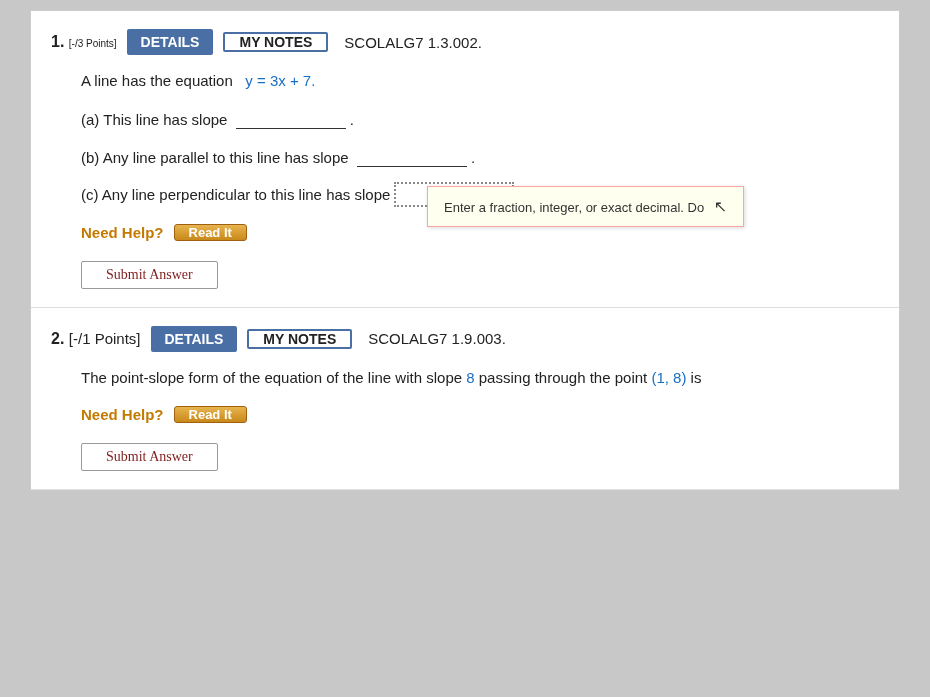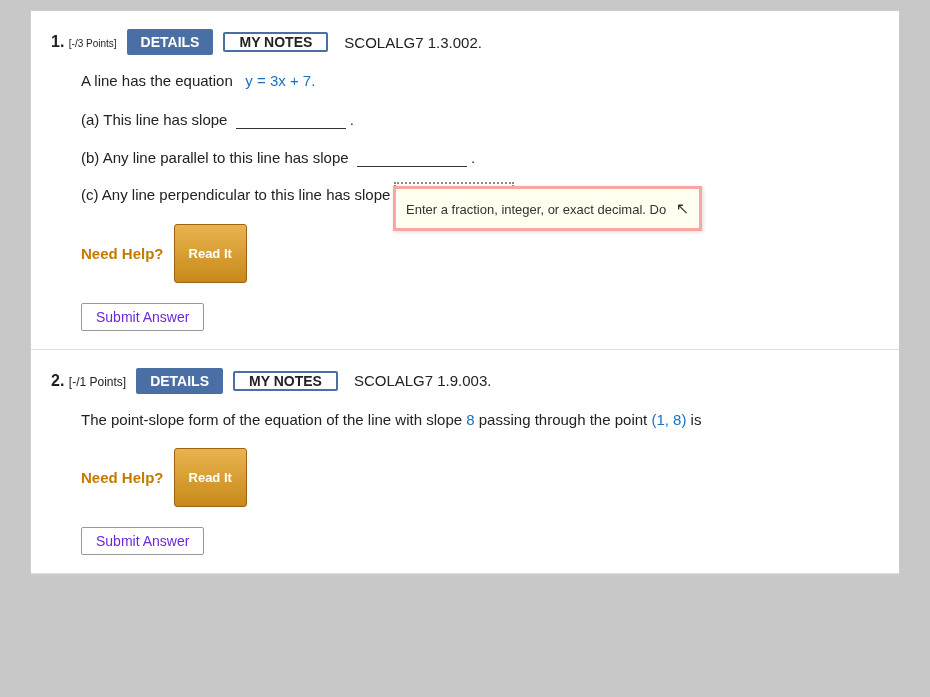--- a/index.html
+++ b/index.html
@@ -98,25 +98,25 @@
       width: 120px;
       font-size: 15px;
       background: #fff;
       padding: 2px 4px;
       margin-left: 4px;
       position: relative;
       z-index: 2;
     }
     .tooltip-box {
       position: absolute;
-      left: 312px;
+      left: 346px;
       top: 4px;
       background: #fffff0;
-      border: 3px solid #fca5a5;
-      padding: 6px 10px;
+      border: 1px solid #fca5a5;
+      padding: 6px 16px;
       font-size: 13px;
       color: #333;
       white-space: nowrap;
       z-index: 10;
       box-shadow: 1px 1px 4px rgba(0,0,0,0.15);
     }
     .tooltip-cursor {
       display: inline-block;
       margin-left: 6px;
       font-size: 16px;
@@ -131,35 +131,36 @@
     }
     .need-help-label {
       color: #c47a00;
       font-weight: bold;
       font-size: 15px;
     }
     .btn-readit {
       background: linear-gradient(to bottom, #e8b44e, #c8891a);
       color: #fff;
       border: 1px solid #a06010;
-      padding: 21px 14px;
+      padding: 0 14px;
       font-size: 13px;
       font-weight: bold;
       cursor: pointer;
       border-radius: 3px;
     }
     .btn-submit {
       background: #fff;
-      color: #6d28d9;
+      color: #7f1d1d;
       border: 1px solid #999;
-      padding: 5px 14px;
+      padding: 5px 24px;
       font-size: 14px;
       cursor: pointer;
       border-radius: 2px;
       margin-top: 4px;
+      font-family: Liberation Serif, serif;
     }
     .second-question {
       background: #fff;
     }
   </style>
 </head>
 <body>
 
 <div class="page-container">
 
@@ -208,21 +209,21 @@
       </div>
 
       <button class="btn-submit">Submit Answer</button>
     </div>
   </div>
 
   <div class="question-block second-question">
     <div class="question-header">
       <span class="question-number">
         <span>2.</span>
-        <span style="font-weight:normal; font-size:12px;">[-/1 Points]</span>
+        <span style="font-weight:normal; font-size:15px;">[-/1 Points]</span>
       </span>
       <button class="btn-details">DETAILS</button>
       <button class="btn-mynotes">MY NOTES</button>
       <span class="question-code">SCOLALG7 1.9.003.</span>
     </div>
 
     <div class="question-body">
       <div class="equation-text">
         <span>The point-slope form of the equation of the line with slope</span>
         <span class="var">8</span>

